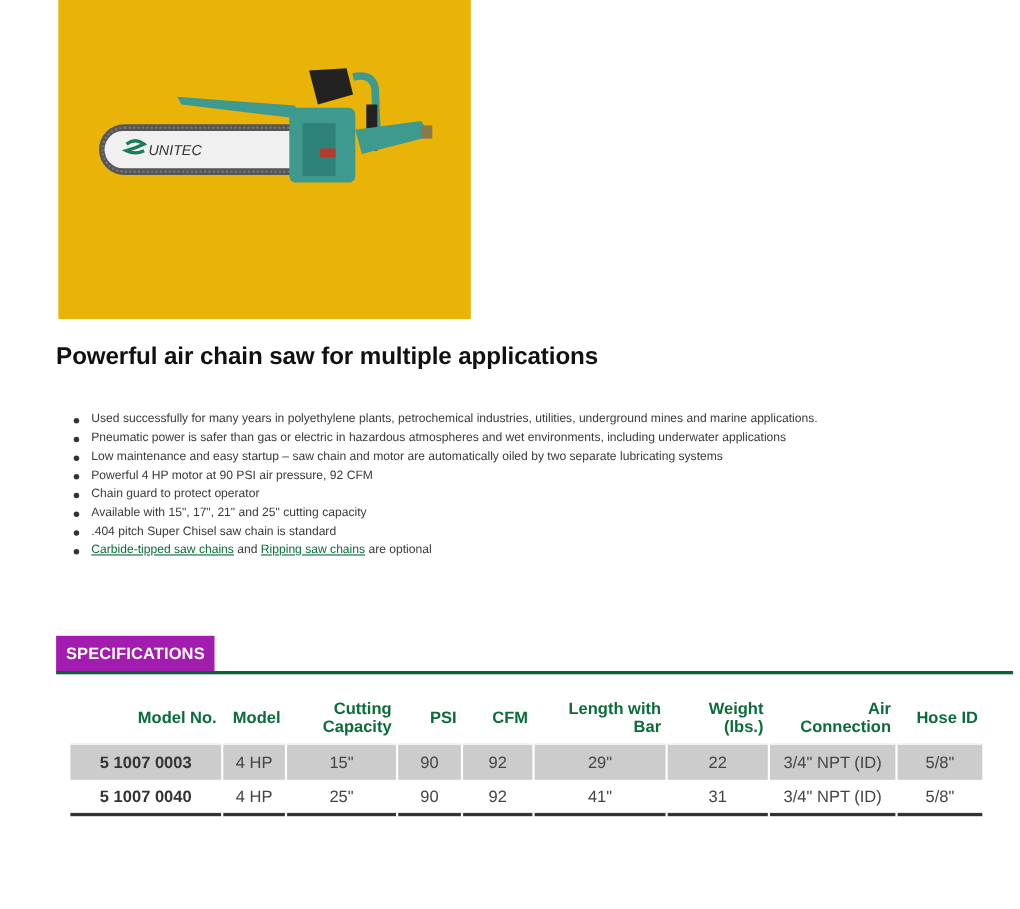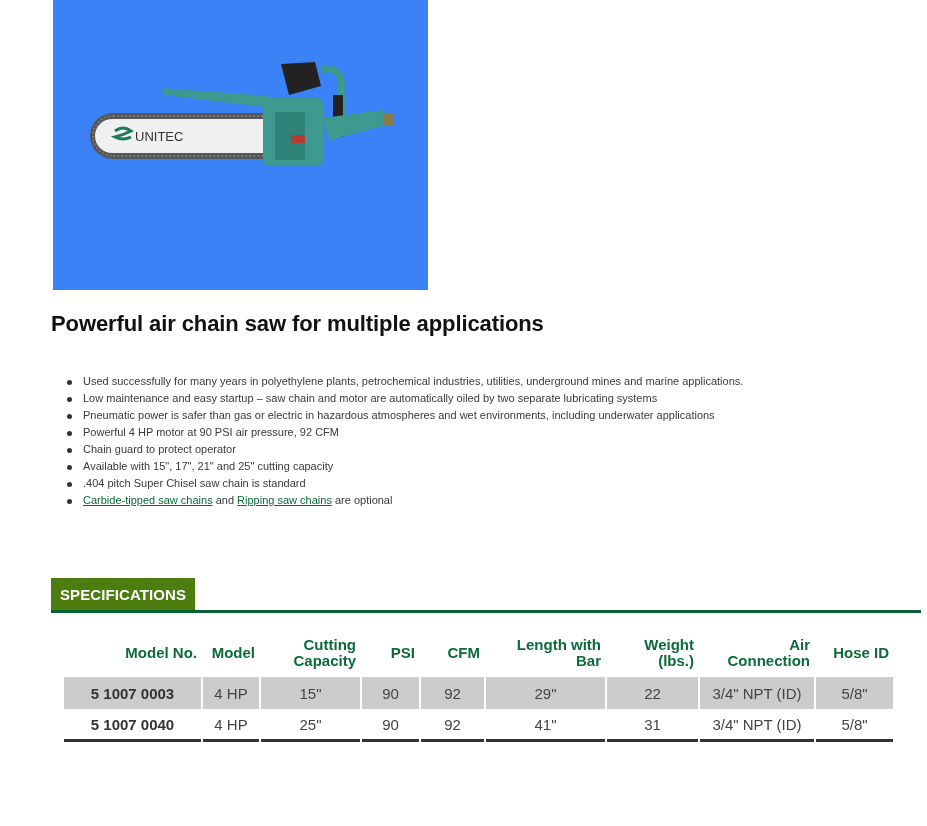--- a/index.html
+++ b/index.html
@@ -5,21 +5,22 @@
     * { box-sizing: border-box; margin: 0; padding: 0; }
     html, body {
       width: 927px; height: 826px; background: #ffffff; overflow: hidden;
       font-family: "Liberation Sans", "DejaVu Sans", sans-serif; color: #333333;
     }
     .page { position: relative; width: 927px; height: 826px; }
 
     
     .product-image {
       position: absolute; left: 53px; top: 0; width: 375px; height: 290px;
-      background: #3b82f6;
+      background: #eab308;
+      font-style: italic;
     }
     .product-image svg { display: block; width: 100%; height: 100%; }
 
     
     .title {
       position: absolute; left: 51px; top: 311px;
       font-size: 22px; font-weight: bold; color: #111111; letter-spacing: -0.1px;
       white-space: nowrap;
     }
 
@@ -31,21 +32,21 @@
     .features li { position: relative; padding-left: 19px; }
     .features li::before {
       content: ""; position: absolute; left: 3px; top: 7px;
       width: 5px; height: 5px; border-radius: 50%; background: #333333;
     }
     .features a { color: #0b6b3a; text-decoration: underline; }
 
     
     .spec-tab {
       position: absolute; left: 51px; top: 578px; height: 33px; padding: 0 9px;
-      background: #4d7c0f; color: #ffffff; font-weight: bold; font-size: 15px;
+      background: #a21caf; color: #ffffff; font-weight: bold; font-size: 15px;
       line-height: 33px; letter-spacing: 0.1px;
     }
     .spec-rule {
       position: absolute; left: 51px; top: 610px; width: 870px; height: 3px;
       background: #0a6134;
     }
 
     
     .spec-table {
       position: absolute; left: 62px; top: 630px; border-collapse: separate;
@@ -97,22 +98,22 @@
 
       <path d="M270 118 L330 110 L338 124 L276 140 Z" fill="#3e9a8f"></path>
       <rect x="330" y="114" width="10" height="12" fill="#8a7a4a"></rect>
     </svg>
   </div>
 
   <h1 class="title">Powerful air chain saw for multiple applications</h1>
 
   <ul class="features">
     <li>Used successfully for many years in polyethylene plants, petrochemical industries, utilities, underground mines and marine applications.</li>
+    <li>Pneumatic power is safer than gas or electric in hazardous atmospheres and wet environments, including underwater applications</li>
     <li>Low maintenance and easy startup – saw chain and motor are automatically oiled by two separate lubricating systems</li>
-    <li>Pneumatic power is safer than gas or electric in hazardous atmospheres and wet environments, including underwater applications</li>
     <li>Powerful 4 HP motor at 90 PSI air pressure, 92 CFM</li>
     <li>Chain guard to protect operator</li>
     <li>Available with 15", 17", 21" and 25" cutting capacity</li>
     <li>.404 pitch Super Chisel saw chain is standard</li>
     <li><a href="#">Carbide-tipped saw chains</a><span> and </span><a href="#">Ripping saw chains</a><span> are optional</span></li>
   </ul>
 
   <div class="spec-tab">SPECIFICATIONS</div>
   <div class="spec-rule"></div>
 

